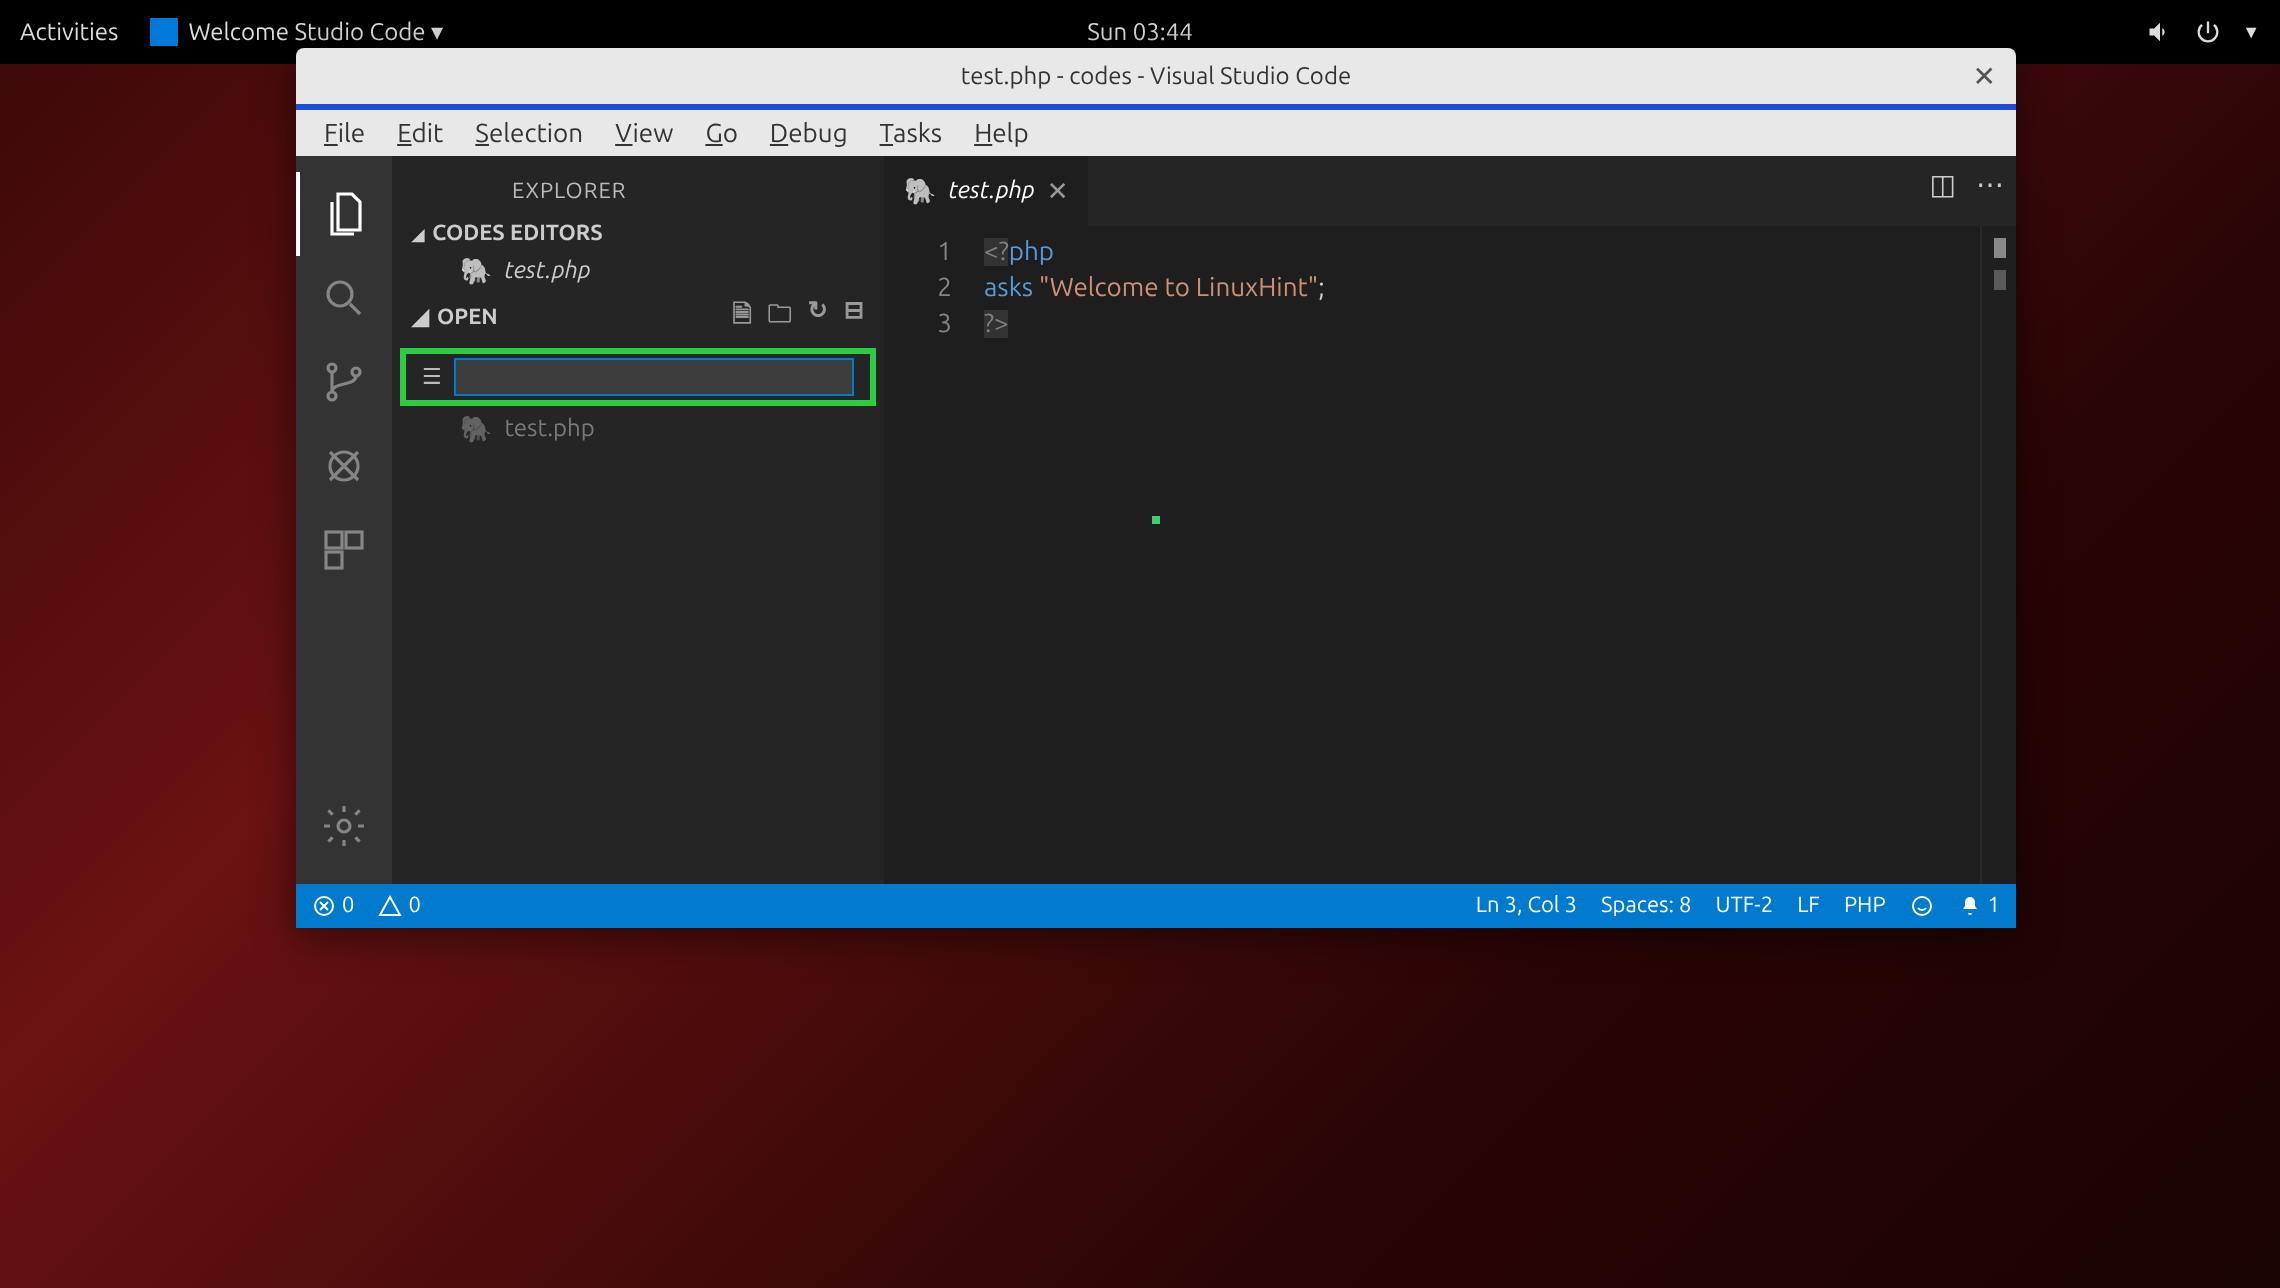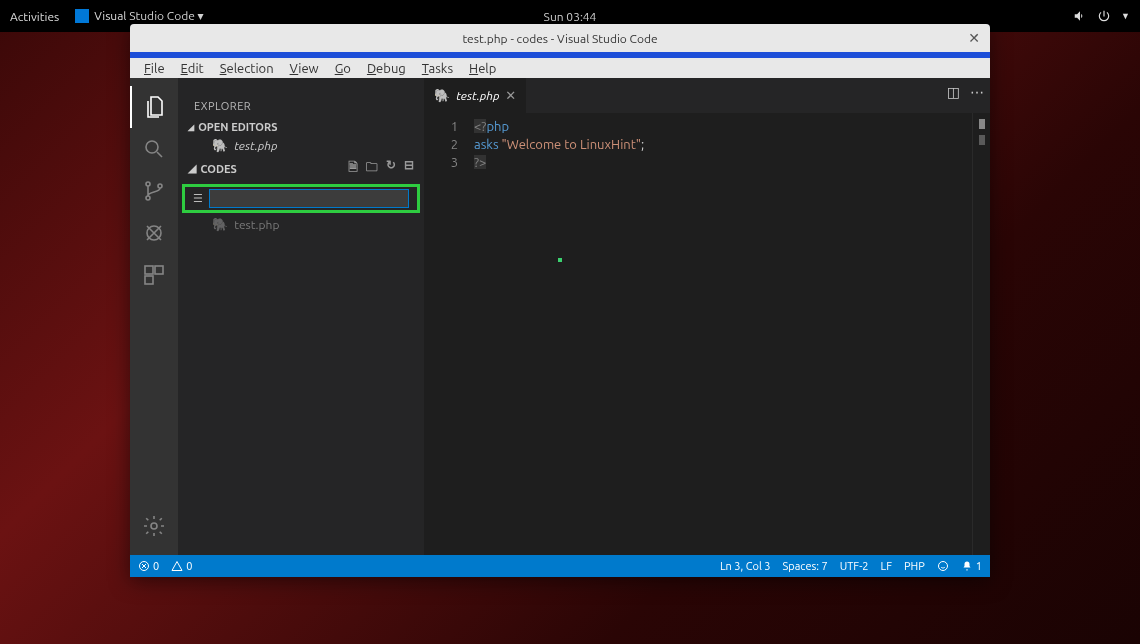--- a/index.html
+++ b/index.html
@@ -7,45 +7,45 @@
 
 
 .gnome-bar { height: 32px; background: #000; color: #ddd; display: flex; align-items: center; font-size: 12px; padding: 0 10px; justify-content: space-between; }
 .gnome-left { display: flex; align-items: center; gap: 16px; }
 .gnome-left .app { display: flex; align-items: center; gap: 5px; }
 .gnome-center { position: absolute; left: 50%; transform: translateX(-50%); }
 .gnome-right { display: flex; align-items: center; gap: 10px; }
 .gnome-right svg { width: 14px; height: 14px; fill: #ddd; }
 
 
-.vscode-window { position: absolute; left: 130px; top: 24px; width: 860px; height: 553px; background: #0f172a; border-radius: 4px 4px 0 0; overflow: hidden; box-shadow: 0 4px 20px rgba(0,0,0,0.5); }
+.vscode-window { position: absolute; left: 148px; top: 24px; width: 860px; height: 440px; background: #0f172a; border-radius: 4px 4px 0 0; overflow: hidden; box-shadow: 0 4px 20px rgba(0,0,0,0.5); }
 
 
 .titlebar { height: 28px; background: #e8e8e8; display: flex; align-items: center; justify-content: center; position: relative; font-size: 12px; color: #333; }
 .titlebar .close { position: absolute; right: 10px; top: 6px; cursor: pointer; font-size: 14px; color: #555; }
 
 
-.menubar { height: 26px; background: #e8e8e8; border-top: 6px solid #1d4ed8; display: flex; align-items: center; padding: 0 6px; font-size: 13px; color: #333; }
+.menubar { height: 26px; background: #e8e8e8; border-top: 3px solid #1d4ed8; display: flex; align-items: center; padding: 0 6px; font-size: 13px; color: #333; }
 .menubar .item { padding: 2px 8px; cursor: pointer; }
 .menubar .item u { text-decoration: underline; }
 
 
 .main { display: flex; height: calc(100% - 28px - 26px - 22px); background: #1e1e1e; }
 
 
 .activitybar { width: 48px; background: #333333; display: flex; flex-direction: column; align-items: center; padding-top: 8px; position: relative; }
 .activitybar .ab-item { width: 48px; height: 42px; display: flex; align-items: center; justify-content: center; cursor: pointer; position: relative; }
 .activitybar .ab-item.active { border-left: 2px solid #fff; }
 .activitybar .ab-item svg { width: 24px; height: 24px; fill: none; stroke: #858585; stroke-width: 1.6; }
 .activitybar .ab-item.active svg { stroke: #fff; }
 .activitybar .bottom { position: absolute; bottom: 8px; }
 
 
 .sidebar { width: 246px; background: #252526; color: #bbbbbb; font-size: 11px; display: flex; flex-direction: column; }
-.sidebar .sb-title { padding: 22px 16px 6px; color: #bbbbbb; letter-spacing: 0.5px; text-transform: uppercase; }
+.sidebar .sb-title { padding: 12px 16px 6px; color: #bbbbbb; letter-spacing: 0.5px; text-transform: uppercase; margin-left: 44px; }
 .sidebar .section-header { padding: 3px 10px; font-size: 11px; font-weight: bold; color: #ccc; display: flex; align-items: center; gap: 4px; cursor: pointer; }
 .sidebar .section-header .tri { font-size: 8px; }
 .sidebar .file-row { padding: 2px 10px 2px 34px; font-size: 12px; color: #ccc; display: flex; align-items: center; gap: 6px; cursor: pointer; }
 .sidebar .file-row.dim { color: #7a7a7a; }
 .sidebar .folder-row { padding: 3px 10px; font-size: 11px; font-weight: bold; color: #ccc; display: flex; align-items: center; justify-content: space-between; }
 .sidebar .folder-row .name { display: flex; align-items: center; gap: 4px; }
 .sidebar .folder-row .actions { display: flex; gap: 8px; color: #999; font-size: 12px; }
 .sidebar .folder-row .actions span { cursor: pointer; }
 .sidebar .new-file-box { border: 3px solid #2ecc40; margin: 2px 4px 2px 4px; padding: 2px 8px; display: flex; align-items: center; gap: 6px; }
 .sidebar .new-file-box input { flex: 1; background: #3c3c3c; border: 1px solid #007acc; color: #ccc; font-size: 12px; padding: 2px 4px; outline: none; }
@@ -85,21 +85,21 @@
 .vs-ico { width: 14px; height: 14px; background: #0078d7; display: inline-block; }
 </style>
 </head>
 <body>
 
 <div class="gnome-bar">
   <div class="gnome-left">
     <span>Activities</span>
     <span class="app">
       <span class="vs-ico"></span>
-      <span>Visual Studio Code ▾</span>
+      <span>Welcome Studio Code ▾</span>
     </span>
   </div>
   <div class="gnome-center">Sun 03:44</div>
   <div class="gnome-right">
     <svg viewBox="0 0 24 24">
         <path d="M3 9v6h4l5 5V4L7 9H3zm13 3a4 4 0 0 0-2-3.5v7A4 4 0 0 0 16 12z"></path>
       </svg>
     <svg viewBox="0 0 24 24">
         <path d="M13 3h-2v10h2V3zm4.8 2.2l-1.4 1.4A7 7 0 1 1 7.6 6.6L6.2 5.2a9 9 0 1 0 11.6 0z"></path>
       </svg>
@@ -165,30 +165,30 @@
             <circle cx="12" cy="12" r="3"></circle>
             <path d="M12 2v3M12 19v3M4.2 4.2l2.1 2.1M17.7 17.7l2.1 2.1M2 12h3M19 12h3M4.2 19.8l2.1-2.1M17.7 6.3l2.1-2.1"></path>
           </svg>
       </div>
     </div>
 
     <div class="sidebar">
       <div class="sb-title">EXPLORER</div>
       <div class="section-header">
         <span class="tri">◢</span>
-        <span>OPEN EDITORS</span>
+        <span>CODES EDITORS</span>
       </div>
       <div class="file-row">
         <span class="php-ico">🐘</span>
         <span style="font-style:italic;">test.php</span>
       </div>
       <div class="folder-row">
         <span class="name">
           <span class="tri">◢</span>
-          <span>CODES</span>
+          <span>OPEN</span>
         </span>
         <span class="actions">
           <span>🗎</span>
           <span>🗀</span>
           <span>↻</span>
           <span>⊟</span>
         </span>
       </div>
       <div class="new-file-box">
         <span class="file-ico">☰</span>
@@ -242,21 +242,21 @@
       </span>
       <span class="sb-item">
         <svg viewBox="0 0 24 24">
             <path d="M12 3L2 21h20L12 3z" fill="none" stroke="#fff" stroke-width="2"></path>
           </svg>
         <span>0</span>
       </span>
     </div>
     <div class="right">
       <span class="sb-item">Ln 3, Col 3</span>
-      <span class="sb-item">Spaces: 7</span>
+      <span class="sb-item">Spaces: 8</span>
       <span class="sb-item">UTF-2</span>
       <span class="sb-item">LF</span>
       <span class="sb-item">PHP</span>
       <span class="sb-item">
         <svg viewBox="0 0 24 24">
             <circle cx="12" cy="12" r="9" fill="none" stroke="#fff" stroke-width="2"></circle>
             <path d="M8 14s1.5 2 4 2 4-2 4-2M9 9h.01M15 9h.01" stroke="#fff" stroke-width="2" fill="none"></path>
           </svg>
       </span>
       <span class="sb-item">

